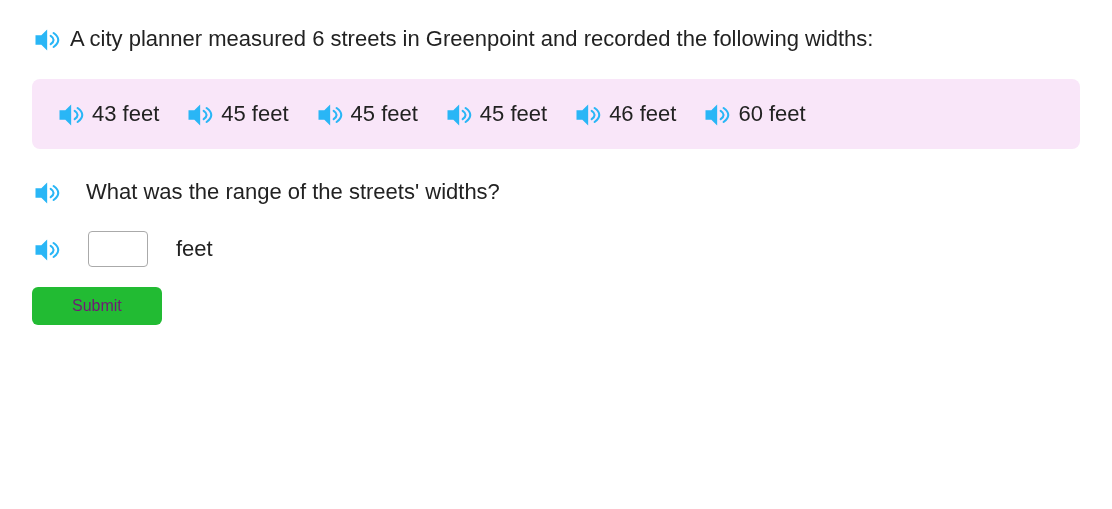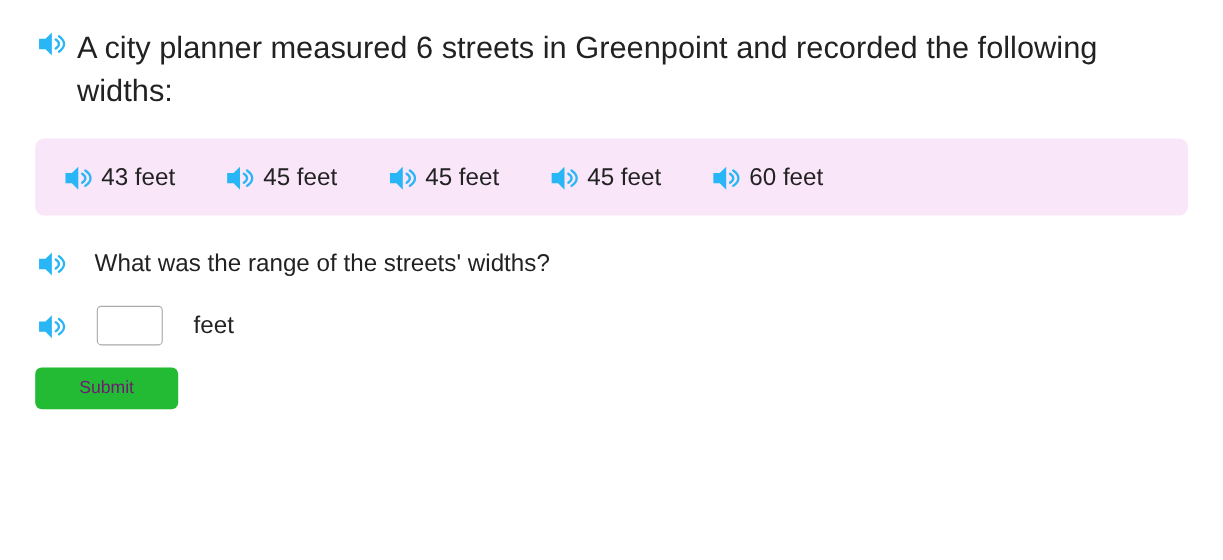--- a/index.html
+++ b/index.html
@@ -13,21 +13,21 @@
       background: #ffffff;
       padding: 24px 32px;
       width: 1112px;
       min-height: 509px;
     }
 
     .intro-line {
       display: flex;
       align-items: flex-start;
       gap: 10px;
-      font-size: 28px;
+      font-size: 22px;
       color: #222;
       margin-bottom: 24px;
       line-height: 1.4;
     }
 
     .sound-icon {
       display: inline-flex;
       align-items: center;
       cursor: pointer;
       flex-shrink: 0;
@@ -39,21 +39,21 @@
       height: 28px;
     }
 
     .data-box {
       background: #f9e6f9;
       border-radius: 8px;
       padding: 20px 24px;
       margin-bottom: 28px;
       display: flex;
       flex-wrap: wrap;
-      gap: 16px 44px;
+      gap: 16px 26px;
     }
 
     .data-item {
       display: flex;
       align-items: center;
       gap: 8px;
       font-size: 22px;
       color: #222;
     }
 
@@ -149,20 +149,30 @@
     </div>
     <div class="data-item">
       <span class="sound-icon">
         <svg viewBox="0 0 24 24" fill="none" xmlns="http://www.w3.org/2000/svg" width="26" height="26">
           <polygon points="3,8 8,8 13,3 13,21 8,16 3,16" fill="#29b6f6"></polygon>
           <path d="M16 8.5c1.5 1 2.5 2.5 2.5 3.5s-1 2.5-2.5 3.5" stroke="#29b6f6" stroke-width="1.8" stroke-linecap="round" fill="none"></path>
           <path d="M18.5 6c2.5 1.8 4 4 4 6s-1.5 4.2-4 6" stroke="#29b6f6" stroke-width="1.8" stroke-linecap="round" fill="none"></path>
         </svg>
       </span>
       <span>45 feet</span>
+    </div>
+    <div class="data-item">
+      <span class="sound-icon">
+        <svg viewBox="0 0 24 24" fill="none" xmlns="http://www.w3.org/2000/svg" width="26" height="26">
+          <polygon points="3,8 8,8 13,3 13,21 8,16 3,16" fill="#29b6f6"></polygon>
+          <path d="M16 8.5c1.5 1 2.5 2.5 2.5 3.5s-1 2.5-2.5 3.5" stroke="#29b6f6" stroke-width="1.8" stroke-linecap="round" fill="none"></path>
+          <path d="M18.5 6c2.5 1.8 4 4 4 6s-1.5 4.2-4 6" stroke="#29b6f6" stroke-width="1.8" stroke-linecap="round" fill="none"></path>
+        </svg>
+      </span>
+      <span>46 feet</span>
     </div>
     <div class="data-item">
       <span class="sound-icon">
         <svg viewBox="0 0 24 24" fill="none" xmlns="http://www.w3.org/2000/svg" width="26" height="26">
           <polygon points="3,8 8,8 13,3 13,21 8,16 3,16" fill="#29b6f6"></polygon>
           <path d="M16 8.5c1.5 1 2.5 2.5 2.5 3.5s-1 2.5-2.5 3.5" stroke="#29b6f6" stroke-width="1.8" stroke-linecap="round" fill="none"></path>
           <path d="M18.5 6c2.5 1.8 4 4 4 6s-1.5 4.2-4 6" stroke="#29b6f6" stroke-width="1.8" stroke-linecap="round" fill="none"></path>
         </svg>
       </span>
       <span>60 feet</span>

